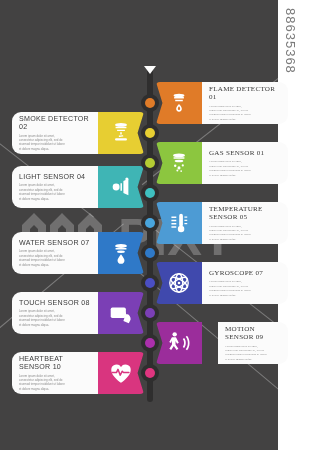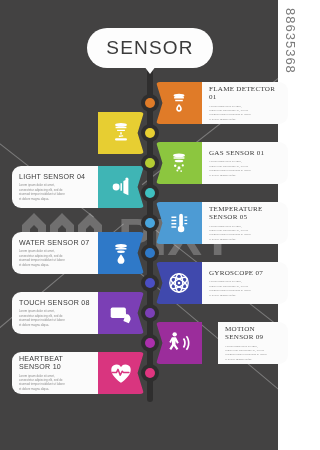--- a/index.html
+++ b/index.html
@@ -170,23 +170,20 @@
 
   <svg class="wm-logo" viewBox="0 0 270 60">
     <g fill="#d8d8d8">
       <path d="M4 56 L4 20 L16 8 L28 20 L28 56 L20 56 L20 24 L16 20 L12 24 L12 56 Z"></path>
       <path d="M32 56 L32 20 L44 8 L56 20 L56 56 L48 56 L48 24 L44 20 L40 24 L40 56 Z"></path>
       <path d="M60 56 L60 20 L72 8 L84 20 L84 56 L76 56 L76 24 L72 20 L68 24 L68 56 Z"></path>
       <text x="100" y="50" font-family="Liberation Sans, sans-serif" font-size="52" font-weight="bold" fill="#d8d8d8">PIXT</text>
     </g>
   </svg>
 
-  <div class="header-pill">
-    <span>SENSOR</span>
-  </div>
   <div class="header-nub"></div>
 
   <div class="spine"></div>
 
   <div id="nodes">
       <div class="node" style="top: 94px;">
         <i style="background: rgb(224, 123, 40);"></i>
       </div>
       <div class="node" style="top: 124px;">
         <i style="background: rgb(231, 206, 50);"></i>
@@ -237,20 +234,27 @@
       <div class="row left" style="top: 112px;">
         <div class="chip" style="background: rgb(231, 206, 50);">
           <svg viewBox="0 0 24 24" fill="#fff">
             <ellipse cx="12" cy="4.5" rx="5.5" ry="1.7"></ellipse>
             <path d="M7 6.2h10v1.5H7z"></path>
             <path d="M8.4 8.9h7.2v1.3H8.4z"></path>
             <path d="M11.3 11.3h1.4v2.1h-1.4z"></path>
             <path d="M10 14.2c1.4.6 2.6-.6 4 0v1.3c-1.4-.6-2.6.6-4 0z"></path>
             <rect x="6.5" y="16.8" width="11" height="2.2" rx="1"></rect>
           </svg>
+        </div>
+        <div class="panel">
+          <div class="title">SMOKE DETECTOR 02</div>
+          <div class="body">Lorem ipsum dolor sit amet,
+consectetur adipiscing elit, sed do
+eiusmod tempor incididunt ut labore
+et dolore magna aliqua.</div>
         </div>
       </div>
       <div class="row right" style="top: 142px;">
         <div class="chip" style="background: rgb(140, 198, 63);">
           <svg viewBox="0 0 24 24" fill="#fff">
             <ellipse cx="12" cy="5" rx="5.5" ry="1.7"></ellipse>
             <path d="M7 6.7h10v1.4H7z"></path>
             <ellipse cx="12" cy="10.2" rx="4" ry="1.2"></ellipse>
             <circle cx="8.5" cy="14.5" r="1.1"></circle>
             <circle cx="12" cy="16.5" r="1.4"></circle>

